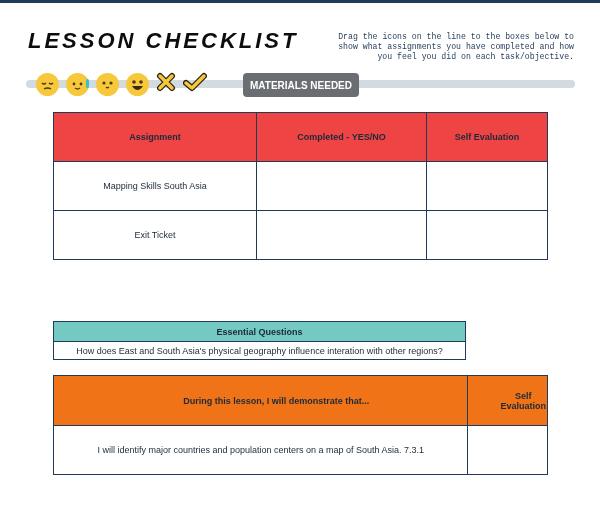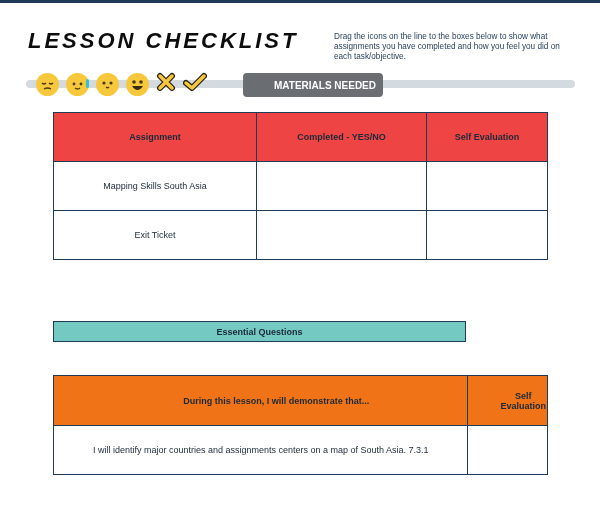--- a/index.html
+++ b/index.html
@@ -1,23 +1,23 @@
 <!DOCTYPE html>
 <html><head>
 <meta charset="utf-8">
 <style>
   html, body { margin:0; padding:0; }
   body { width:600px; height:526px; background:#ffffff; position:relative; overflow:hidden; font-family:"Liberation Sans", sans-serif; color:#1c2a3a; }
   .topbar { position:absolute; left:0; top:0; width:600px; height:3px; background:#1f3b57; }
   .title { position:absolute; left:28px; top:28px; font-size:22px; font-weight:bold; font-style:italic; letter-spacing:3px; color:#0d0d0d; font-family:"Liberation Sans", sans-serif; }
-  .instr { position:absolute; right:26px; top:32px; width:240px; font-size:8.2px; line-height:10px; color:#1f3b57; font-family:Liberation Sans, sans-serif; }
+  .instr { position:absolute; right:26px; top:32px; width:240px; text-align:right; font-size:8.2px; line-height:10px; color:#1f3b57; font-family:Liberation Mono, monospace; }
   .line { position:absolute; left:26px; top:80px; width:549px; height:8px; background:#d3dae0; border-radius:4px; }
   .icons { position:absolute; left:36px; top:72px; display:flex; gap:7px; align-items:center; }
   .face { width:23px; height:23px; border-radius:50%; background:#f8c83c; position:relative; }
-  .mat { position:absolute; left:243px; top:73px; width:116px; height:24px; background:#6a6e73; border-radius:4px; color:#fff; font-size:10px; font-weight:bold; display:flex; align-items:center; justify-content:center;padding-left:24px; }
+  .mat { position:absolute; left:243px; top:73px; width:116px; height:24px; background:#6a6e73; border-radius:4px; color:#fff; font-size:10px; font-weight:bold; display:flex; align-items:center; justify-content:center; }
   table { border-collapse:collapse; position:absolute; font-size:9px; }
   td, th { border:1.5px solid #1f3b57; text-align:center; }
   .t1 { left:53px; top:112px; width:495px; }
   .t1 th { background:#ef4444; height:46px; font-weight:bold; font-size:9px; }
   .t1 td { height:46px; }
   .t2 { left:53px; top:321px; width:413px; }
   .t2 th { background:#74c9c3; height:17px; font-weight:bold; }
   .t2 td { height:15px; }
   .t3 { left:53px; top:375px; width:495px; }
   .t3 th { background:#f07317; height:47px; font-weight:bold;padding-left:32px; }
@@ -93,27 +93,30 @@
     <td></td>
   </tr>
 </tbody>
   </table>
 
 <table class="t2">
   <tbody>
       <tr>
         <th>Essential Questions</th>
       </tr>
+  <tr>
+        <td>How does East and South Asia's physical geography influence interation with other regions?</td>
+      </tr>
 </tbody>
   </table>
 
 <table class="t3">
   <tbody>
       <tr>
     <th style="width:410px">During this lesson, I will demonstrate that...</th>
     <th>Self Evaluation</th>
   </tr>
   <tr>
-    <td>I will identify major countries and assignments centers on a map of South Asia. 7.3.1</td>
+    <td>I will identify major countries and population centers on a map of South Asia. 7.3.1</td>
     <td></td>
   </tr>
 </tbody>
   </table>
 
 </body></html>

